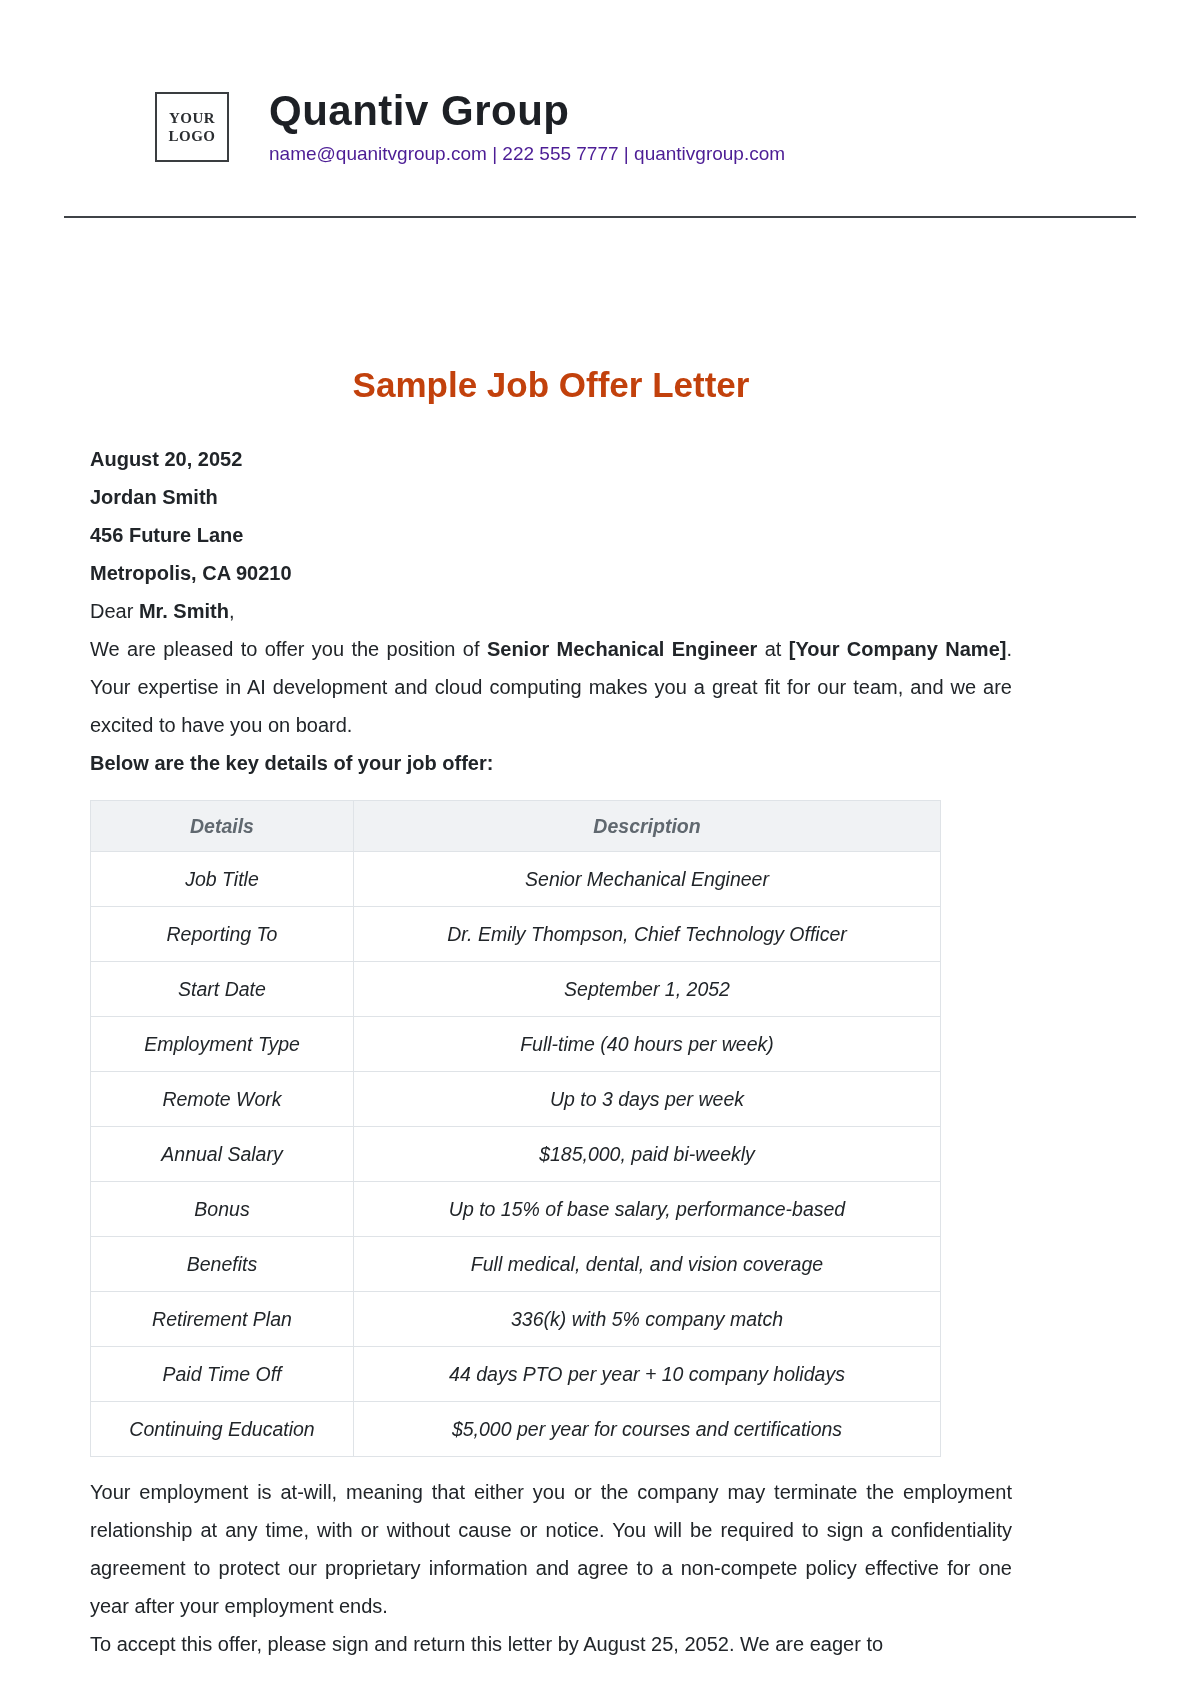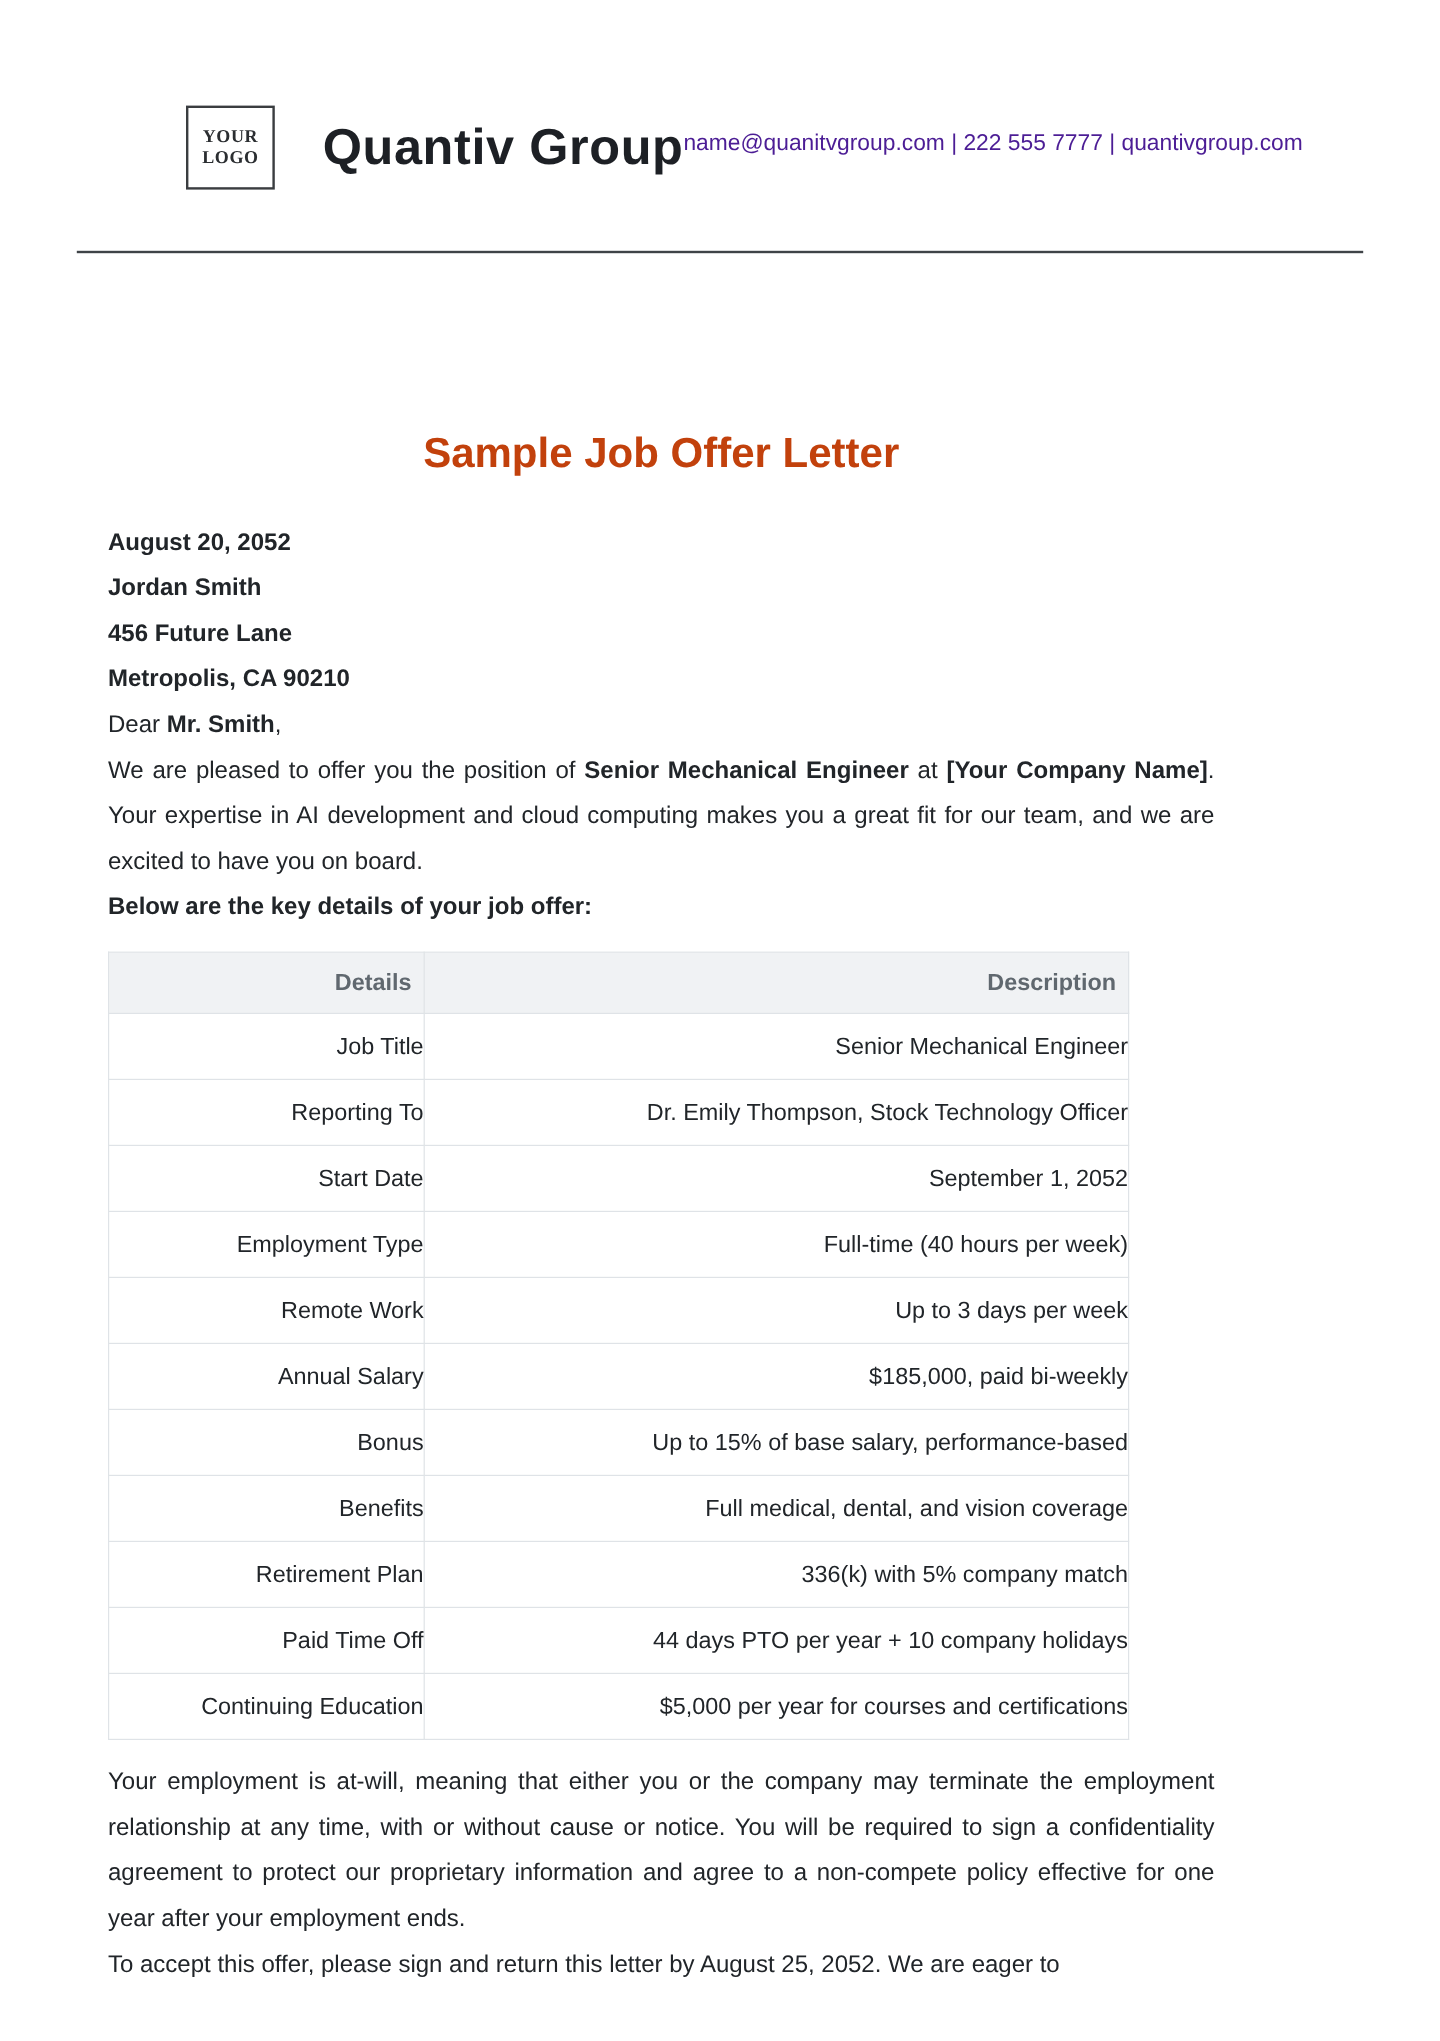--- a/index.html
+++ b/index.html
@@ -28,21 +28,21 @@
     align-items: center;
     justify-content: center;
     font-family: "Liberation Serif", serif;
     font-weight: 700;
     font-size: 15px;
     line-height: 18px;
     letter-spacing: 0.5px;
     color: #2b2e31;
     flex: 0 0 auto;
   }
-  .brand { display: flex; flex-direction: row; }
+  .brand { display: flex; flex-direction: column; }
   .company-name {
     font-size: 42px;
     font-weight: 600;
     letter-spacing: 0.5px;
     color: #1d2025;
     line-height: 1.1;
   }
   .contact-line {
     font-size: 19px;
     margin-top: 9px;
@@ -74,22 +74,23 @@
   .offer-table {
     width: 850px;
     border-collapse: collapse;
     table-layout: fixed;
     margin: 18px 0 16px 0;
   }
   .offer-table col.c1 { width: 263px; }
   .offer-table col.c2 { width: 587px; }
   .offer-table th, .offer-table td {
     border: 1px solid var(--table-border, #dfe3e7);
-    text-align: right;
+    text-align: center;
     vertical-align: middle;
+    font-style: italic;
   }
   .offer-table th {
     background: var(--table-header-bg, #f0f2f4);
     color: var(--table-header-text, #60686f);
     font-size: 19.5px;
     font-weight: 700;
     padding: 12px 10px;
     line-height: 26px;
   }
   .offer-table td {
@@ -143,21 +144,21 @@
             <th>Description</th>
           </tr>
         </thead>
         <tbody>
           <tr>
               <td>Job Title</td>
               <td>Senior Mechanical Engineer</td>
             </tr>
           <tr>
               <td>Reporting To</td>
-              <td>Dr. Emily Thompson, Stock Technology Officer</td>
+              <td>Dr. Emily Thompson, Chief Technology Officer</td>
             </tr>
           <tr>
               <td>Start Date</td>
               <td>September 1, 2052</td>
             </tr>
           <tr>
               <td>Employment Type</td>
               <td>Full-time (40 hours per week)</td>
             </tr>
           <tr>

